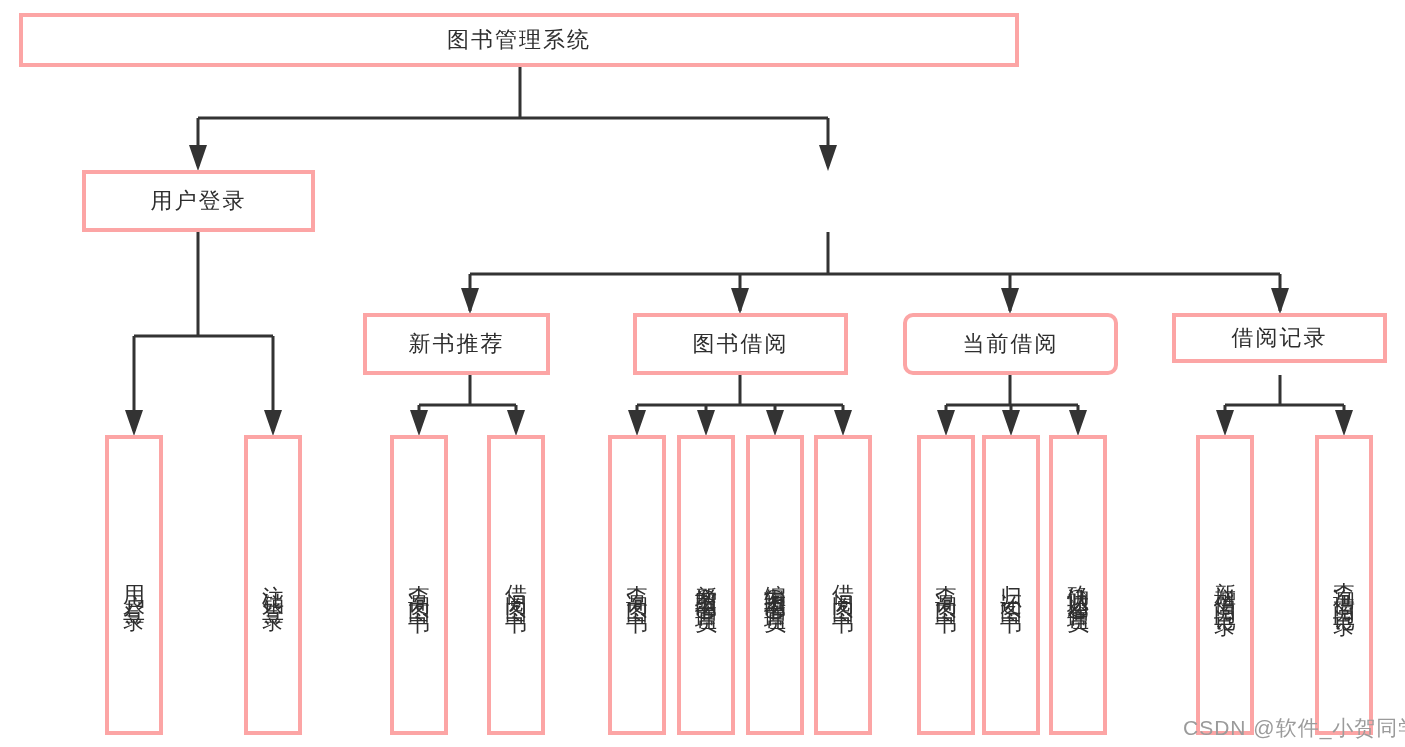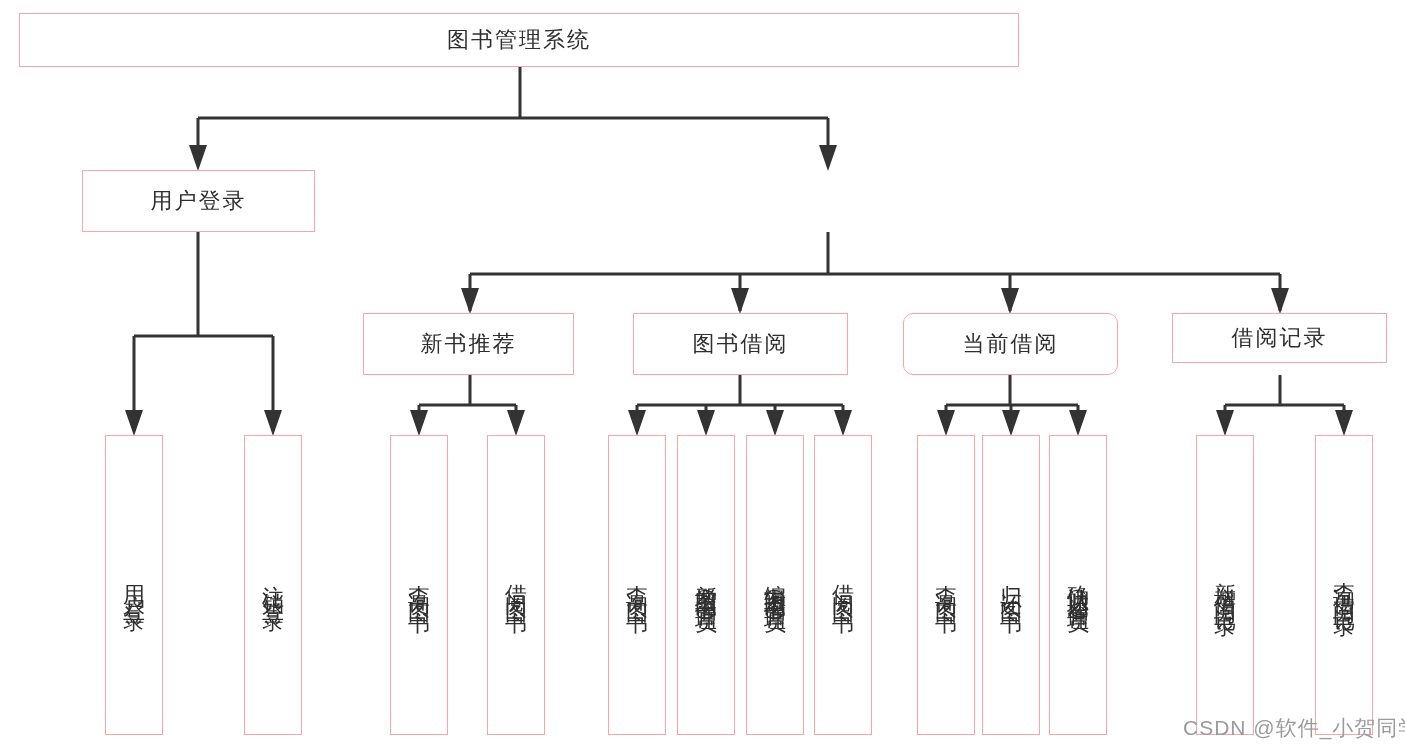--- a/index.html
+++ b/index.html
@@ -13,21 +13,21 @@
   }
   .connectors {
     position: absolute;
     left: 0; top: 0;
     width: 1405px; height: 747px;
     z-index: 1;
   }
   .node {
     position: absolute;
     box-sizing: border-box;
-    border: 1px solid #fca5a5;
+    border: 4px solid #fca5a5;
     background: #ffffff;
     display: flex;
     align-items: center;
     justify-content: center;
     color: #2e2e2e;
     z-index: 2;
   }
   .node .hlabel {
     font-size: 22px;
     letter-spacing: 2px;
@@ -91,21 +91,21 @@
   </svg>
 
   <div class="node" style="left:19px; top:13px; width:1000px; height:54px;">
     <span class="hlabel">图书管理系统</span>
   </div>
 
   <div class="node" style="left:82px; top:170px; width:233px; height:62px;">
     <span class="hlabel">用户登录</span>
   </div>
 
-  <div class="node" style="left:363px; top:313px; width:211px; height:62px;">
+  <div class="node" style="left:363px; top:313px; width:187px; height:62px;">
     <span class="hlabel">新书推荐</span>
   </div>
   <div class="node" style="left:633px; top:313px; width:215px; height:62px;">
     <span class="hlabel">图书借阅</span>
   </div>
   <div class="node" style="left:903px; top:313px; width:215px; height:62px;border-radius:10px;">
     <span class="hlabel">当前借阅</span>
   </div>
   <div class="node" style="left:1172px; top:313px; width:215px; height:50px;">
     <span class="hlabel">借阅记录</span>

